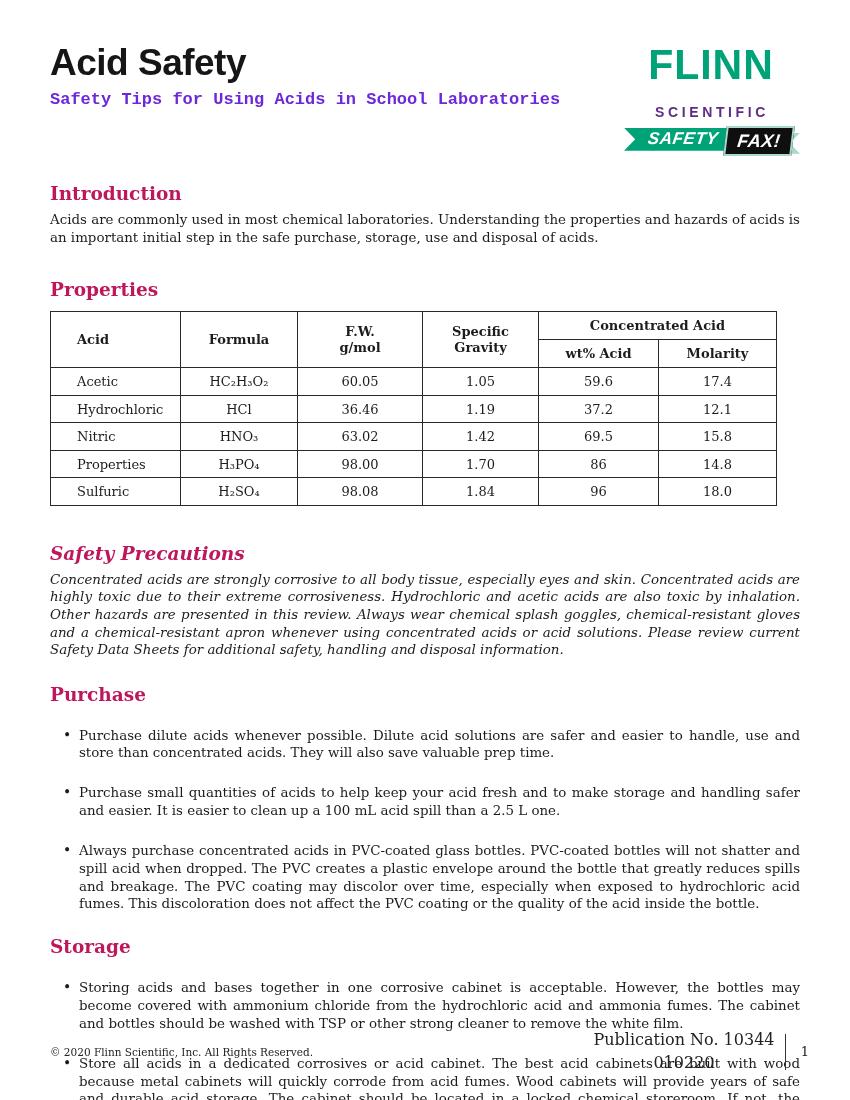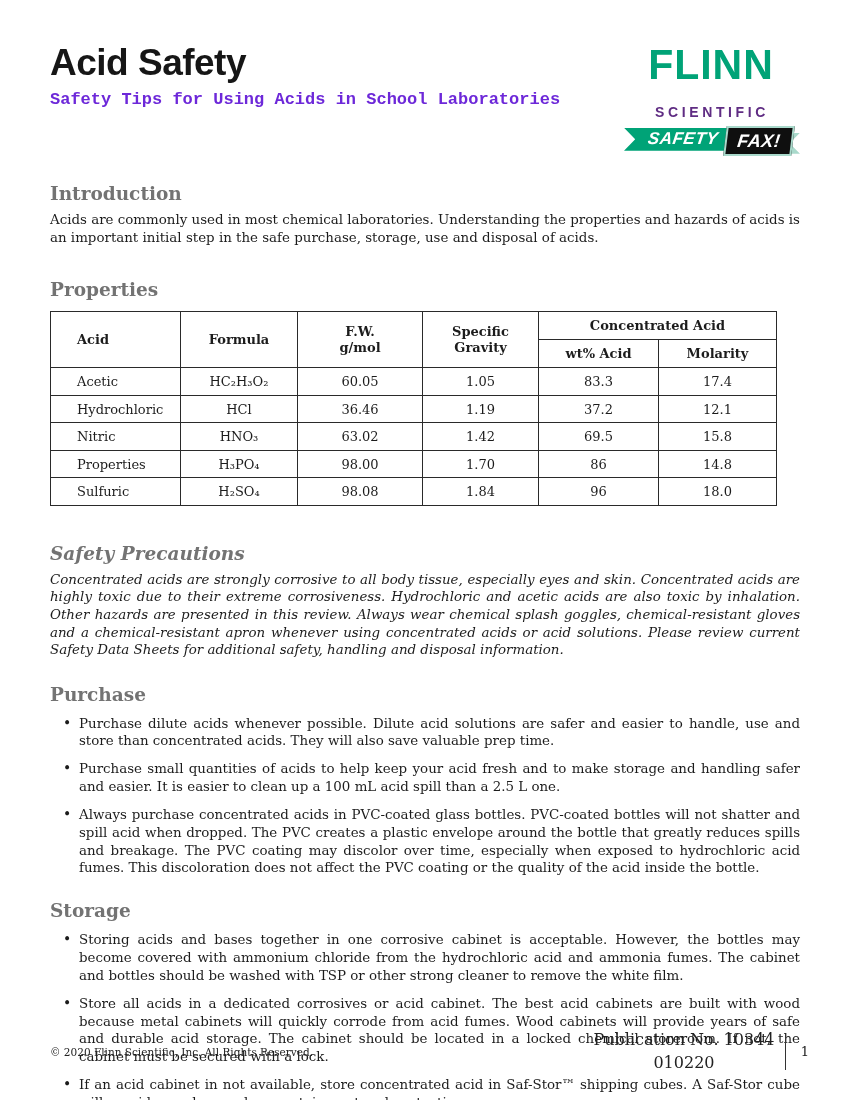--- a/index.html
+++ b/index.html
@@ -17,21 +17,21 @@
   .logo-flinn{font-family:"Liberation Sans",sans-serif;font-weight:bold;font-size:41px;line-height:0.92;letter-spacing:1px;transform:scaleY(1.04);}
   .logo-scientific{font-family:"Liberation Sans",sans-serif;font-weight:bold;font-size:14px;letter-spacing:3.6px;margin-top:20px;margin-left:2px;}
   .banner{position:relative;height:32px;margin-top:5px;}
   .safety-ribbon{position:absolute;left:2px;top:3px;width:112px;height:23px;display:flex;align-items:center;justify-content:center;clip-path:polygon(0 0,100% 0,100% 100%,0 100%,10% 50%);}
   .safety-text{color:#fff;font-family:"Liberation Sans",sans-serif;font-style:italic;font-weight:bold;font-size:17px;letter-spacing:0.5px;transform:skewX(-8deg);padding-left:6px;}
   .fax-tail{position:absolute;right:0px;top:8px;width:70px;height:21px;clip-path:polygon(0 0,100% 0,85% 50%,100% 100%,0 100%);}
   .fax-box{position:absolute;left:103px;top:1px;width:64px;height:26px;display:flex;align-items:center;justify-content:center;transform:skewX(-7deg);border-width:2px;border-style:solid;}
   .fax-text{color:#fff;font-family:"Liberation Sans",sans-serif;font-style:italic;font-weight:bold;font-size:18px;letter-spacing:0.5px;}
 
   
-  .sec-heading{font-family:"DejaVu Serif",serif;font-weight:bold;font-size:18.5px;margin:0;color:#737373;}
+  .sec-heading{font-family:"DejaVu Serif",serif;font-weight:bold;font-size:18.5px;margin:0;color:#be185d;}
   .sec-heading.italic{font-style:italic;}
   .body-text{font-size:13.4px;line-height:1.33;text-align:justify;margin:7px 0 0 0;}
   .body-text.italic{font-style:italic;line-height:1.31;}
 
   .mt-intro{margin-top:26px;}
   .mt-props{margin-top:33px;}
   .mt-safety{margin-top:37px;}
   .mt-purchase{margin-top:25px;}
   .mt-storage{margin-top:23px;}
 
@@ -41,21 +41,21 @@
   table.props th{font-weight:bold;white-space:pre-line;line-height:1.2;}
   table.props .hrow1 th{height:27px;}
   table.props .hrow2 th{height:27px;}
   table.props td{height:26.5px;}
   table.props td.left, table.props th.left{text-align:left;padding-left:26px;}
   col.c-acid{width:130px;} col.c-form{width:117px;} col.c-fw{width:125px;}
   col.c-sg{width:116px;} col.c-wt{width:120px;} col.c-mol{width:118px;}
 
   
   ul.bullets{list-style:none;margin:9px 0 0 0;padding:0 0 0 13px;}
-  ul.bullets li{position:relative;padding-left:16px;font-size:13.4px;line-height:1.33;text-align:justify;margin-top:10px;}
+  ul.bullets li{position:relative;padding-left:16px;font-size:13.4px;line-height:1.33;text-align:justify;margin-top:22px;}
   ul.bullets li::before{content:"\2022";position:absolute;left:0;top:-1px;font-size:14px;}
 
   
   .footer{position:absolute;left:50px;right:36px;bottom:26px;display:flex;justify-content:space-between;align-items:center;}
   .copyright{font-size:10.5px;color:#222;}
   .footer-right{display:flex;align-items:center;gap:10px;}
   .pub-block{text-align:center;font-size:16px;line-height:1.4;color:#222;}
   .footer-divider{width:1.5px;height:36px;background:#333;}
   .page-num{font-size:13px;width:18px;text-align:center;color:#222;}
 </style>
@@ -112,21 +112,21 @@
         <th>wt% Acid</th>
         <th>Molarity</th>
       </tr>
     </thead>
     <tbody>
       <tr>
         <td class="left">Acetic</td>
         <td>HC₂H₃O₂</td>
         <td>60.05</td>
         <td>1.05</td>
-        <td>83.3</td>
+        <td>59.6</td>
         <td>17.4</td>
       </tr>
       <tr>
         <td class="left">Hydrochloric</td>
         <td>HCl</td>
         <td>36.46</td>
         <td>1.19</td>
         <td>37.2</td>
         <td>12.1</td>
       </tr>

